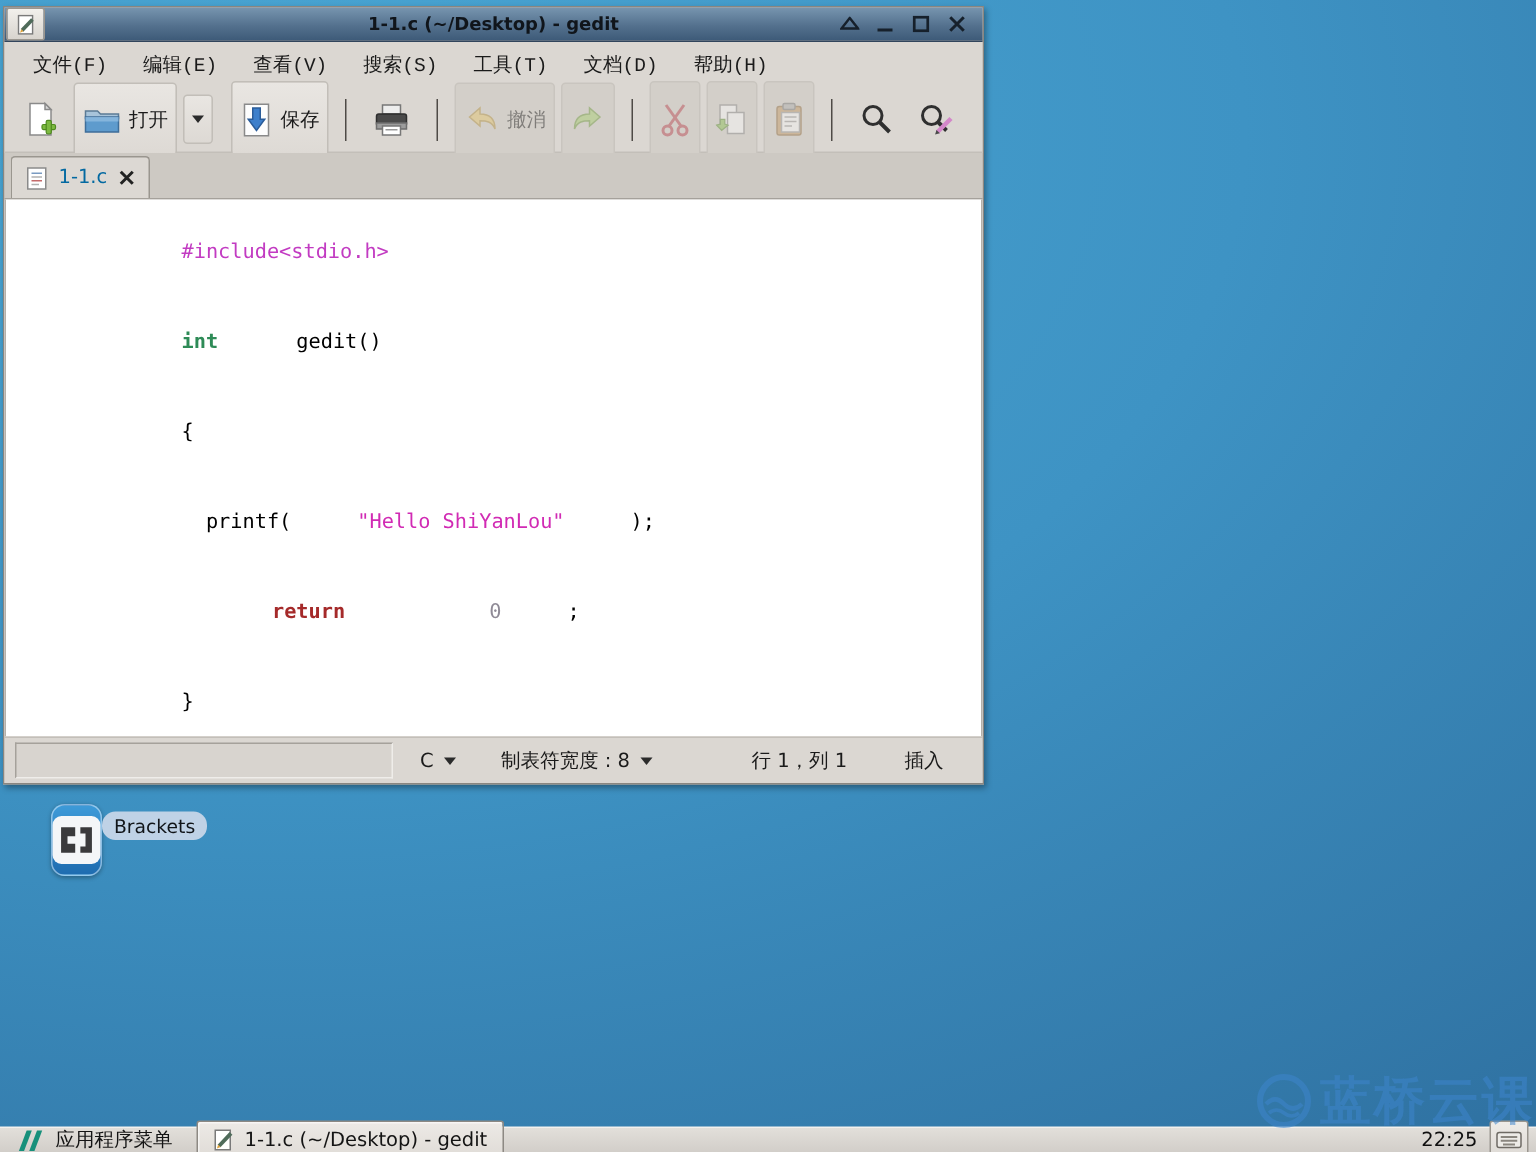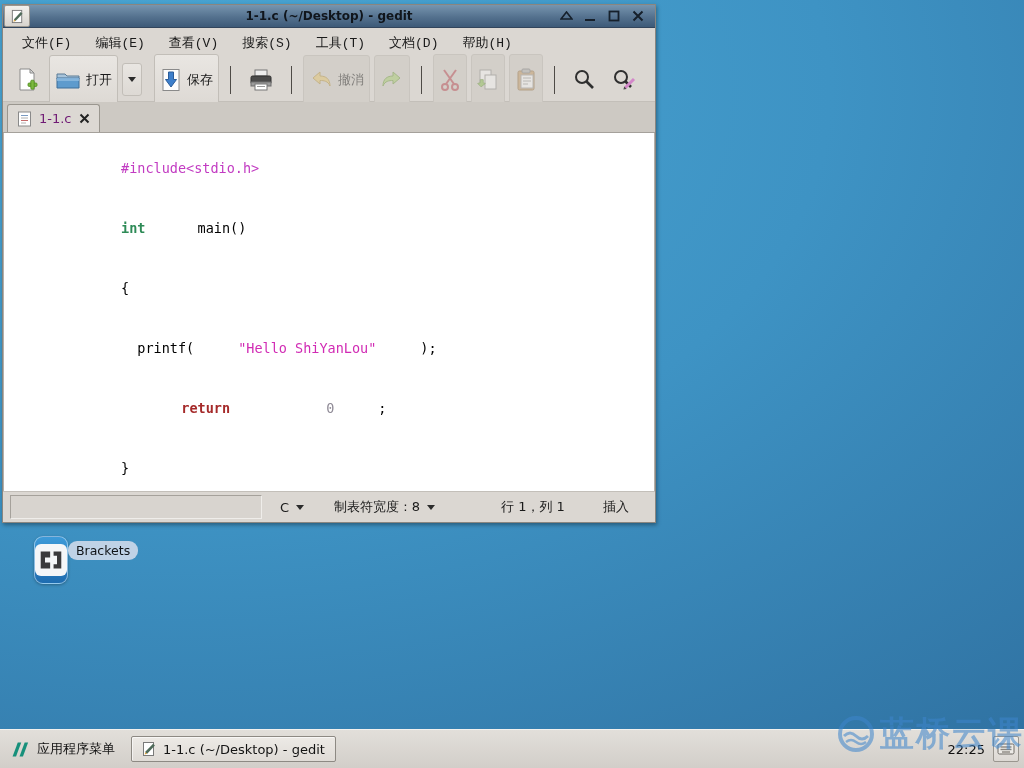--- a/index.html
+++ b/index.html
@@ -63,21 +63,21 @@
   .drop-arrow{width:0;height:0;border-left:4px solid transparent;border-right:4px solid transparent;border-top:5px solid #2B2B2B;}
   
   .tabstrip{
     height:30px;flex:none;display:flex;align-items:flex-end;
     background:#CDC9C3;padding-left:4px;
     border-bottom:1px solid #A5A19B;
   }
   .tab{
     height:27px;display:flex;align-items:center;gap:7px;
     background:#DCD8D3;border:1px solid #9A968F;border-bottom:none;
-    border-radius:3px 3px 0 0;padding:0 9px;font-size:13px;color:#701a75;
+    border-radius:3px 3px 0 0;padding:0 9px;font-size:13px;color:#0369a1;
   }
   
   .editor{
     flex:1;background:#FFFFFF;border-left:1px solid #B4B0AA;border-right:1px solid #B4B0AA;
     overflow:hidden;padding:5px 0 0 8px;
     font-family:"DejaVu Sans Mono","Liberation Mono",monospace;
     font-size:13.5px;line-height:20px;
   }
   .cl{white-space:pre;color:#000;}
   .tok{white-space:pre;margin-left:44px;}
@@ -110,21 +110,21 @@
   .brackets-inner{
     width:32px;height:32px;border-radius:6px;background:#F4F6F8;
     display:flex;align-items:center;justify-content:center;
   }
   .dicon-label{
     margin-top:5px;background:#BFD2E6;border-radius:9px;
     padding:2px 8px;font-size:12.5px;color:#101418;white-space:nowrap;
   }
   
   .taskbar{
-    position:absolute;left:0;right:0;bottom:0;height:39px;
+    position:absolute;left:0;right:0;bottom:0;height:17px;
     background:linear-gradient(#E2DFDA,#D2CEC9);
     border-top:1px solid #F3F1EE;
     display:flex;align-items:center;box-sizing:border-box;padding:0 4px;
   }
   .appmenu{display:flex;align-items:center;gap:8px;padding:2px 6px;flex:none;}
   .appmenu-label{font-size:13px;color:#141414;white-space:nowrap;}
   .taskbtn{
     margin-left:10px;height:24px;display:flex;align-items:center;gap:6px;
     background:linear-gradient(#EDEAE6,#DFDBD6);
     border:1px solid #8D8983;border-radius:2px;
@@ -304,21 +304,21 @@
           <path d="M1.5 1.5 L9.5 9.5 M9.5 1.5 L1.5 9.5" stroke="#222" stroke-width="2"></path>
         </svg>
       </div>
     </div>
 
     <div class="editor">
       <div class="cl">
         <span class="tok preproc">#include&lt;stdio.h&gt;</span>
       </div>
       <div class="cl">
-        <span class="tok type">int</span><span class="tok"> main()</span>
+        <span class="tok type">int</span><span class="tok"> gedit()</span>
       </div>
       <div class="cl">
         <span class="tok">{</span>
       </div>
       <div class="cl">
         <span class="tok">  printf(</span><span class="tok string">"Hello ShiYanLou"</span><span class="tok">);</span>
       </div>
       <div class="cl">
         <span class="tok">  </span><span class="tok keyword">return</span><span class="tok"> </span><span class="tok number">0</span><span class="tok">;</span>
       </div>

